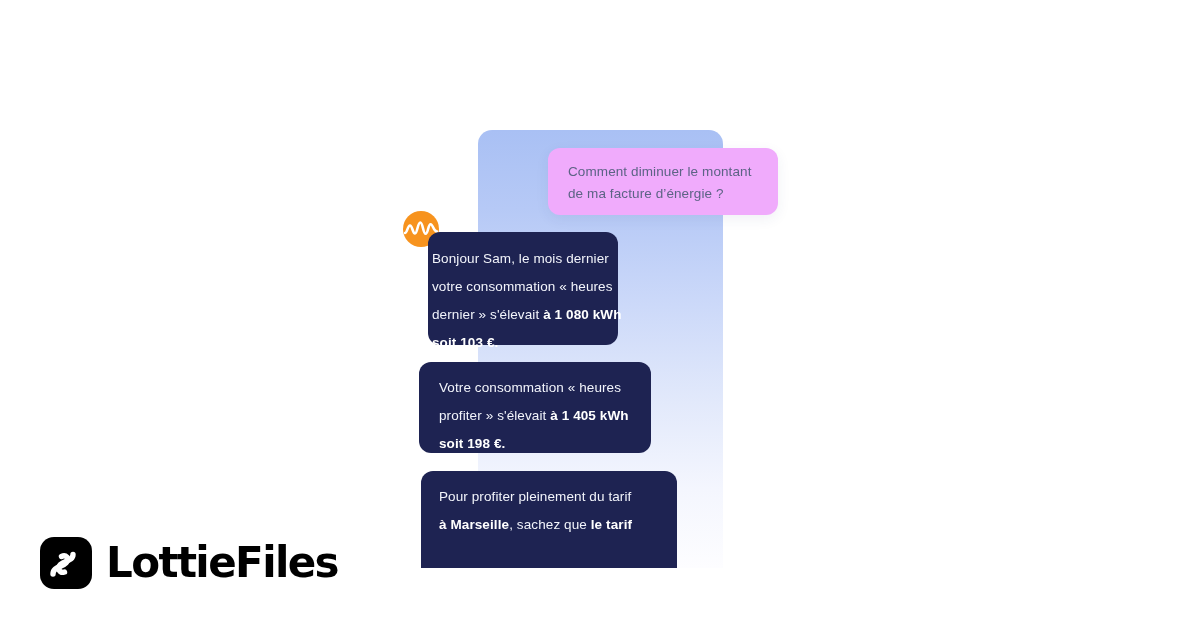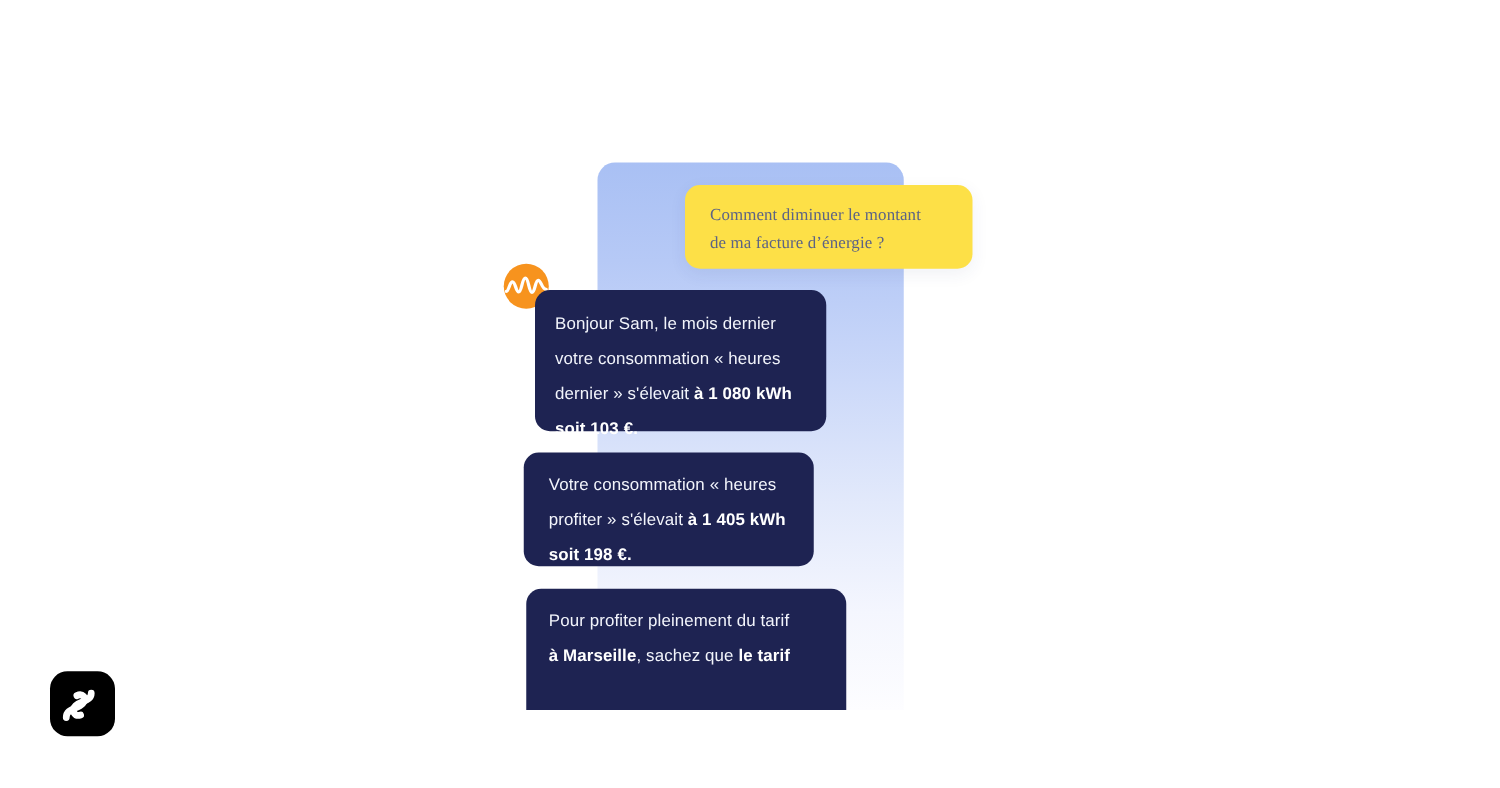--- a/index.html
+++ b/index.html
@@ -46,25 +46,24 @@
     position: absolute;
     box-sizing: border-box;
   }
 
   
   #bubble-user {
     left: 548px;
     top: 148px;
     width: 230px;
     height: 67px;
-    background: #fde047;
+    background: #f0abfc;
     border-radius: 12px;
     box-shadow: 0 4px 14px rgba(40, 52, 110, 0.07);
     padding: 13px 20px 0 20px;
-    font-family: Liberation Serif, serif;
   }
   #bubble-user .line {
     color: #5c6385;
     font-size: 13.5px;
     line-height: 22px;
     letter-spacing: 0.1px;
     white-space: nowrap;
   }
 
   
@@ -82,23 +81,23 @@
   }
   .bubble-bot b {
     font-weight: bold;
     color: #ffffff;
     margin-top: 20px;
   }
 
   #bubble-bot-1 {
     left: 428px;
     top: 232px;
-    width: 233px;
+    width: 190px;
     height: 113px;
-    padding: 13px 0 0 16px;
+    padding: 13px 0 0 4px;
   }
   #bubble-bot-2 {
     left: 419px;
     top: 362px;
     width: 232px;
     height: 91px;
     padding: 12px 0 0 20px;
   }
   #bubble-bot-3 {
     left: 421px;
@@ -225,13 +224,14 @@
 </div>
 
 <div id="logo">
   <div id="logo-mark">
     <svg width="52" height="52" viewBox="0 0 52 52" aria-hidden="true">
       <path d="M13 37 C13 29.5 22 30.5 26 26 C30.5 21 25.5 17.5 21.5 19.5" fill="none" stroke="#ffffff" stroke-width="5.4" stroke-linecap="round" stroke-linejoin="round"></path>
       <path d="M13 37 C16.5 40 22.5 38.5 25.5 34.5" fill="none" stroke="#000000" stroke-width="0.01"></path>
       <path d="M34 17.5 C34 24 25.5 23.5 21.5 27.5 C17.5 31.5 21 36.5 25.5 35" fill="none" stroke="#ffffff" stroke-width="5.4" stroke-linecap="round" stroke-linejoin="round" transform="translate(-1,0)"></path>
     </svg>
   </div>
+  <div id="logo-wordmark">LottieFiles</div>
 </div>
 
 </body></html>

